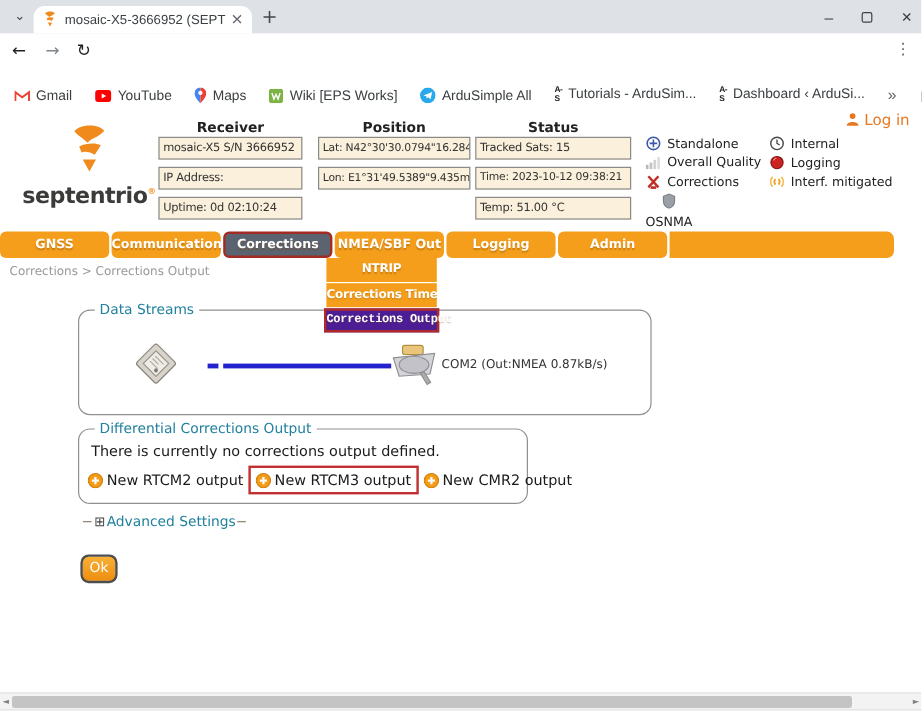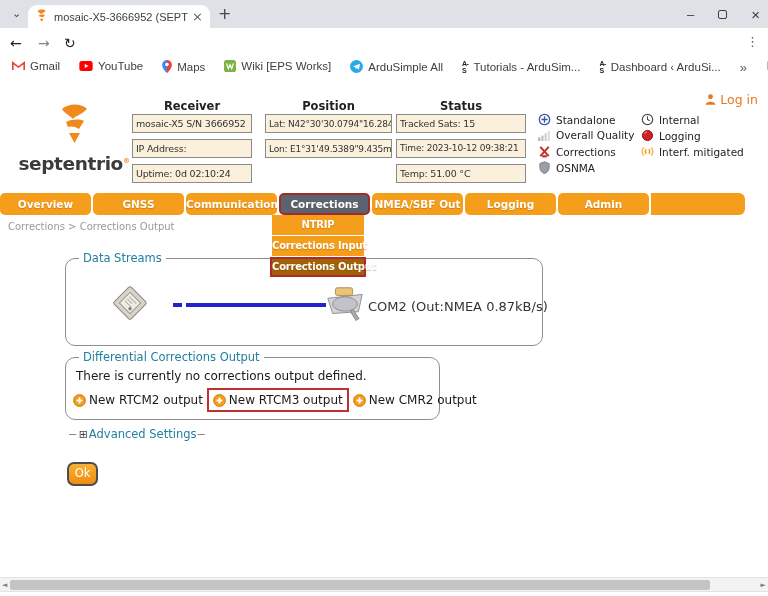--- a/index.html
+++ b/index.html
@@ -31,21 +31,21 @@
   .url-text { font-family:"Liberation Sans", sans-serif; font-size:11px; color:#202124; white-space:nowrap;
     overflow:hidden; flex:1; }
   .url-star { font-size:13px; color:#5F6368; margin-left:6px; flex:none; cursor:pointer; }
   .tool-ico { position:absolute; top:35px; cursor:pointer; }
   .tool-div { position:absolute; left:679px; top:36px; width:1px; height:16px; background:#DADCE0; }
   .avatar { position:absolute; left:709px; top:33px; width:19px; height:19px; border-radius:50%;
     background:#C2185B; color:#fff; font-size:10px; font-weight:bold; text-align:center; line-height:19px;
     cursor:pointer; font-family:"Liberation Sans", sans-serif; }
 
   .bookmarks { position:absolute; left:0; top:60px; width:768px; height:26px; background:#fff;
-    display:flex; align-items:flex-start; padding:0 12px; font-family:"Liberation Sans", sans-serif; }
+    display:flex; align-items:flex-end; padding:0 12px; font-family:"Liberation Sans", sans-serif; }
   .bm { display:flex; align-items:center; gap:5px; margin-right:19px; cursor:pointer; }
   .bm span.lbl { font-size:11.5px; color:#3C4043; white-space:nowrap; }
   .bm-as { font-size:7px; font-weight:bold; color:#202124; letter-spacing:-0.5px; }
   .bm-spacer { flex:1; }
   .bm-more { font-size:13px; color:#5F6368; margin-right:10px; cursor:pointer; }
   .bm-div { width:1px; height:15px; background:#DADCE0; margin-right:10px; }
 
   
   .login { position:absolute; right:10px; top:92px; display:flex; align-items:center; gap:3px; cursor:pointer; }
   .login span { color:#E87722; font-size:12.5px; }
@@ -68,32 +68,32 @@
     text-shadow:0 1px 1px rgba(120,70,0,0.35); white-space:nowrap; }
   .nav-item.active { background:#5B6370; border:2px solid #A32B25; line-height:18px; }
   .nav-fill { flex:1; background:#F59E1B; border-radius:0 6px 6px 0; }
 
   .breadcrumb { position:absolute; left:8px; top:221px; font-size:10px; color:#999; }
 
   .dropdown { position:absolute; left:272px; top:215px; z-index:9; }
   .dd-item { width:92px; height:20px; background:#F59E1B; color:#fff; font-size:10px; font-weight:bold;
     text-align:center; line-height:20px; margin-bottom:1px; cursor:pointer; letter-spacing:-0.2px;
     text-shadow:0 1px 1px rgba(120,70,0,0.35); white-space:nowrap; }
-  .dd-item.selected { background:#a16207; border:2px solid #B02828; line-height:16px; width:96px; margin-left:-2px; }
+  .dd-item.selected { background:#4c1d95; border:2px solid #B02828; line-height:16px; width:96px; margin-left:-2px;font-family:Liberation Mono, monospace; }
 
   
   .fieldset { position:absolute; border:1px solid #909090; border-radius:10px; background:#fff; }
   .fs-legend { position:absolute; left:13px; top:-8px; background:#fff; padding:0 4px;
     color:#20809E; font-size:11.5px; white-space:nowrap; }
   .ds { left:65px; top:258px; width:478px; height:88px; }
   .chip-ico { position:absolute; left:44px; top:24px; }
   .blue-line-a { position:absolute; left:107px; top:44px; width:9px; height:4px; background:#2323CE; }
   .blue-line-b { position:absolute; left:120px; top:44px; width:140px; height:4px; background:#2323CE; }
   .conn-ico { position:absolute; left:258px; top:26px; }
-  .stream-lbl { position:absolute; left:302px; top:40px; font-size:13px; color:#333; white-space:nowrap; }
+  .stream-lbl { position:absolute; left:302px; top:40px; font-size:10px; color:#333; white-space:nowrap; }
 
   .diff { left:65px; top:357px; width:375px; height:63px; }
   .diff-msg { position:absolute; left:10px; top:11px; font-size:12px; color:#1a1a1a; }
   .btn-row { position:absolute; left:5px; top:30px; display:flex; align-items:center;text-align:center; }
   .out-btn { display:flex; align-items:center; gap:3px; font-size:12px; color:#1a1a1a;
     cursor:pointer; white-space:nowrap; padding:3px 2px; }
   .red-box { border:2px solid #C03030; padding:2px 4px; margin:0 2px; display:flex; align-items:center; }
   .red-box .out-btn { padding:1px 0; }
 
   .advanced { position:absolute; left:68px; top:427px; font-size:11.5px; display:flex; align-items:center; cursor:pointer; }
@@ -276,21 +276,21 @@
     </svg>
     <span>Overall Quality</span>
   </div>
   <div class="legend-item" style="left:538px;top:145px;">
     <svg width="13" height="13" viewBox="0 0 14 14">
       <path d="M2.5 2 L11.5 12 M11.5 2 L2.5 12" stroke="#C03028" stroke-width="2.2"></path>
       <rect x="4.5" y="11" width="5" height="2.4" fill="#C03028"></rect>
     </svg>
     <span>Corrections</span>
   </div>
-  <div class="legend-item" style="left:538px;top:161px;">
+  <div class="legend-item" style="left:538px;top:161px;flex-direction:column;">
     <svg width="13" height="13" viewBox="0 0 14 14">
       <path d="M7 0.8 L12 2.8 V7 C12 10.5 9.5 12.6 7 13.6 C4.5 12.6 2 10.5 2 7 V2.8 Z" fill="#9AA0A6" stroke="#7A8086"></path>
     </svg>
     <span>OSNMA</span>
   </div>
 
   <div class="legend-item" style="left:641px;top:113px;justify-content:center;">
     <svg width="13" height="13" viewBox="0 0 14 14">
       <circle cx="7" cy="7" r="5.6" fill="#fff" stroke="#4A4A4A" stroke-width="1.3"></circle>
       <path d="M7 3.6 V7 L9.4 8.4" stroke="#4A4A4A" stroke-width="1.2" fill="none"></path>
@@ -308,35 +308,34 @@
     <svg width="13" height="13" viewBox="0 0 14 14">
       <path d="M5.6 4.5 A4 4 0 0 0 5.6 9.5" stroke="#F0A020" stroke-width="1.6" fill="none"></path>
       <path d="M3 2.6 A7 7 0 0 0 3 11.4" stroke="#F5BB55" stroke-width="1.6" fill="none"></path>
       <path d="M8.4 4.5 A4 4 0 0 1 8.4 9.5" stroke="#F0A020" stroke-width="1.6" fill="none"></path>
       <path d="M11 2.6 A7 7 0 0 1 11 11.4" stroke="#F5BB55" stroke-width="1.6" fill="none"></path>
     </svg>
     <span>Interf. mitigated</span>
   </div>
 
   <div class="mainnav">
-    <div class="nav-item">Overview</div>
     <div class="nav-item">GNSS</div>
     <div class="nav-item">Communication</div>
     <div class="nav-item active">Corrections</div>
     <div class="nav-item">NMEA/SBF Out</div>
     <div class="nav-item">Logging</div>
     <div class="nav-item">Admin</div>
     <div class="nav-fill"></div>
   </div>
 
   <div class="breadcrumb">Corrections &gt; Corrections Output</div>
 
   <div class="dropdown">
     <div class="dd-item">NTRIP</div>
-    <div class="dd-item">Corrections Input</div>
+    <div class="dd-item">Corrections Time</div>
     <div class="dd-item selected">Corrections Output</div>
   </div>
 
   <div class="fieldset ds">
     <span class="fs-legend">Data Streams</span>
     <svg class="chip-ico" width="40" height="40" viewBox="0 0 40 40">
       <g transform="rotate(45 20 20)">
         <rect x="8" y="8" width="24" height="24" rx="2" fill="#D8D4CC" stroke="#8A867E"></rect>
         <rect x="12.5" y="12.5" width="15" height="15" fill="#EFECE6" stroke="#9A968E"></rect>
         <path d="M15 16 H25 M15 19 H22 M15 22 H24" stroke="#B0ACA4" stroke-width="1"></path>

